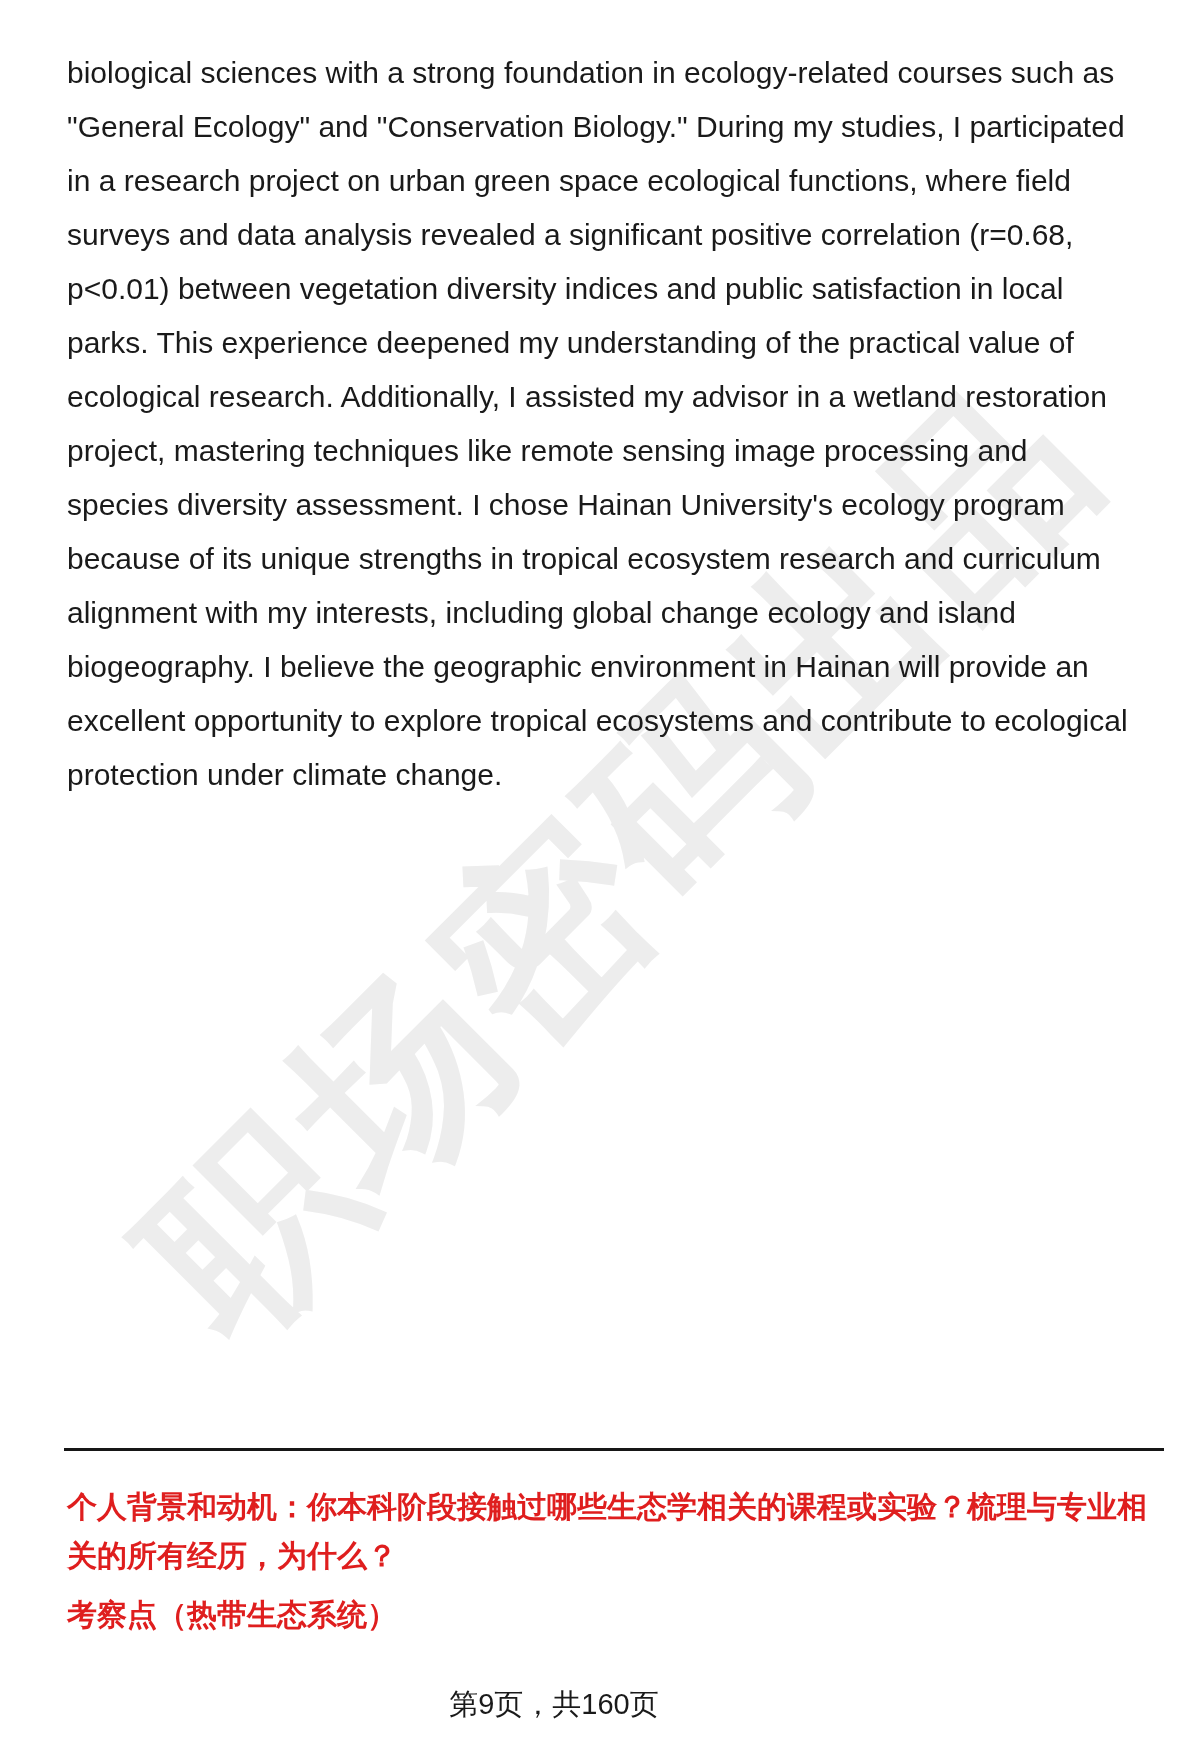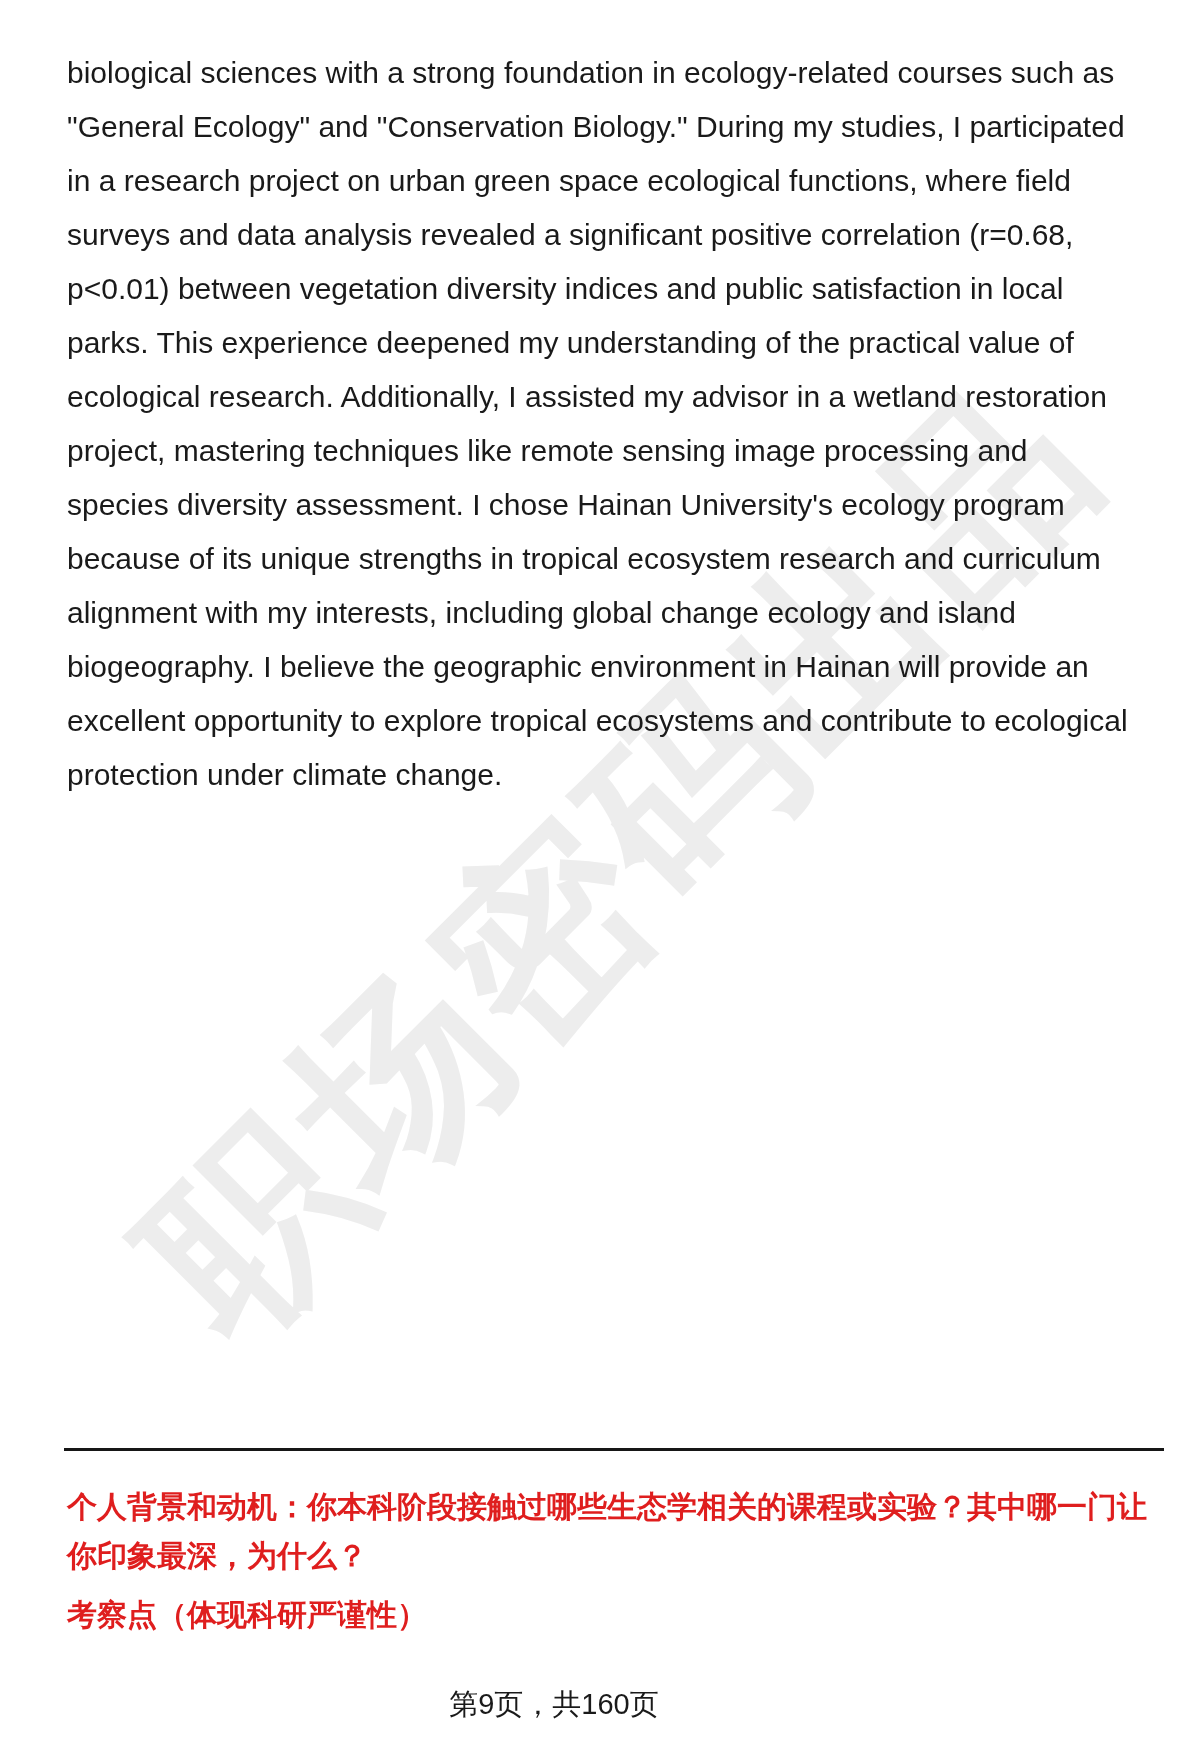--- a/index.html
+++ b/index.html
@@ -106,19 +106,19 @@
 <div class="page">
 
   <div class="watermark">职场密码出品</div>
 
   <div class="content">
     <p class="para-en">biological sciences with a strong foundation in ecology-related courses such as "General Ecology" and "Conservation Biology." During my studies, I participated in a research project on urban green space ecological functions, where field surveys and data analysis revealed a significant positive correlation (r=0.68, p&lt;0.01) between vegetation diversity indices and public satisfaction in local parks. This experience deepened my understanding of the practical value of ecological research. Additionally, I assisted my advisor in a wetland restoration project, mastering techniques like remote sensing image processing and species diversity assessment. I chose Hainan University's ecology program because of its unique strengths in tropical ecosystem research and curriculum alignment with my interests, including global change ecology and island biogeography. I believe the geographic environment in Hainan will provide an excellent opportunity to explore tropical ecosystems and contribute to ecological protection under climate change.</p>
   </div>
 
   <hr class="divider">
 
-  <p class="question-heading">个人背景和动机：你本科阶段接触过哪些生态学相关的课程或实验？其中哪一门让你印象最深，为什么？</p>
+  <p class="question-heading">个人背景和动机：你本科阶段接触过哪些生态学相关的课程或实验？梳理与专业相关的所有经历，为什么？</p>
 
-  <p class="analysis-heading">考察点（体现科研严谨性）</p>
+  <p class="analysis-heading">考察点（热带生态系统）</p>
 
   <div class="footer">第9页，共160页</div>
 
 </div>
 
 </body></html>

